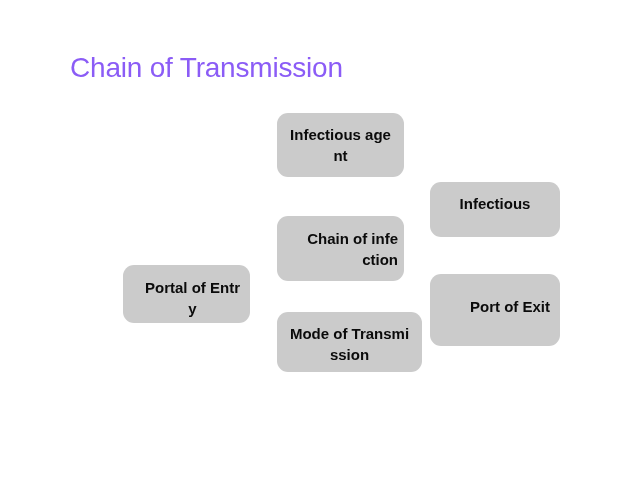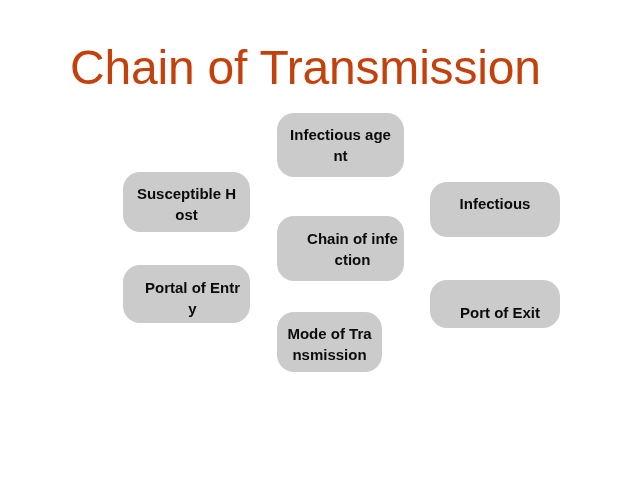--- a/index.html
+++ b/index.html
@@ -16,81 +16,78 @@
   .slide {
     position: relative;
     width: 638px;
     height: 478px;
     background: #ffffff;
   }
   .slide-title {
     position: absolute;
     left: 70px;
     top: 44px;
-    font-size: 48px;
+    font-size: 28px;
     font-weight: 400;
-    color: #c2410c;
+    color: #8b5cf6;
     letter-spacing: -0.2px;
     white-space: nowrap;
     line-height: 48px;
   }
   .node {
     position: absolute;
     background: #cbcbcb;
-    border-radius: 17px;
+    border-radius: 11px;
     box-sizing: border-box;
     padding-left: 25px;
   }
   .node-label {
     position: absolute;
     left: 10px;
     right: 10px;
     font-size: 15px;
     font-weight: bold;
     color: #0b0b0b;
     line-height: 21px;
     word-break: break-all;
   }
   .align-center { text-align: center; }
-  .align-left   { text-align: center; }
+  .align-left   { text-align: right; }
 
   
   #node-susceptible-host { left: 123px; top: 172px; width: 127px; height: 60px; }
   #node-susceptible-host .node-label { top: 11px; }
 
   #node-portal-of-entry { left: 123px; top: 265px; width: 127px; height: 58px; }
   #node-portal-of-entry .node-label { top: 12px; margin-left: 12px; }
 
   
   #node-infectious-agent { left: 277px; top: 113px; width: 127px; height: 64px; }
   #node-infectious-agent .node-label { top: 11px; }
 
   #node-chain-of-infection { left: 277px; top: 216px; width: 127px; height: 65px; }
   #node-chain-of-infection .node-label { top: 12px; left: 30px; right: 6px; }
 
-  #node-mode-of-transmission { left: 277px; top: 312px; width: 105px; height: 60px; }
+  #node-mode-of-transmission { left: 277px; top: 312px; width: 145px; height: 60px; }
   #node-mode-of-transmission .node-label { top: 11px; }
 
   
   #node-reservoir { left: 430px; top: 182px; width: 130px; height: 55px; }
   #node-reservoir .node-label { top: 11px; }
 
-  #node-port-of-exit { left: 430px; top: 280px; width: 130px; height: 48px; }
+  #node-port-of-exit { left: 430px; top: 274px; width: 130px; height: 72px; }
   #node-port-of-exit .node-label { top: 22px; left: 20px; }
 </style>
 </head>
 <body>
 
 <div class="slide">
 
   <div class="slide-title">Chain of Transmission</div>
 
-  <div class="node" id="node-susceptible-host">
-    <div class="node-label align-center">Susceptible Host</div>
-  </div>
 
   <div class="node" id="node-portal-of-entry">
     <div class="node-label align-center">Portal of Entry</div>
   </div>
 
   <div class="node" id="node-infectious-agent">
     <div class="node-label align-center">Infectious agent</div>
   </div>
 
   <div class="node" id="node-chain-of-infection">

